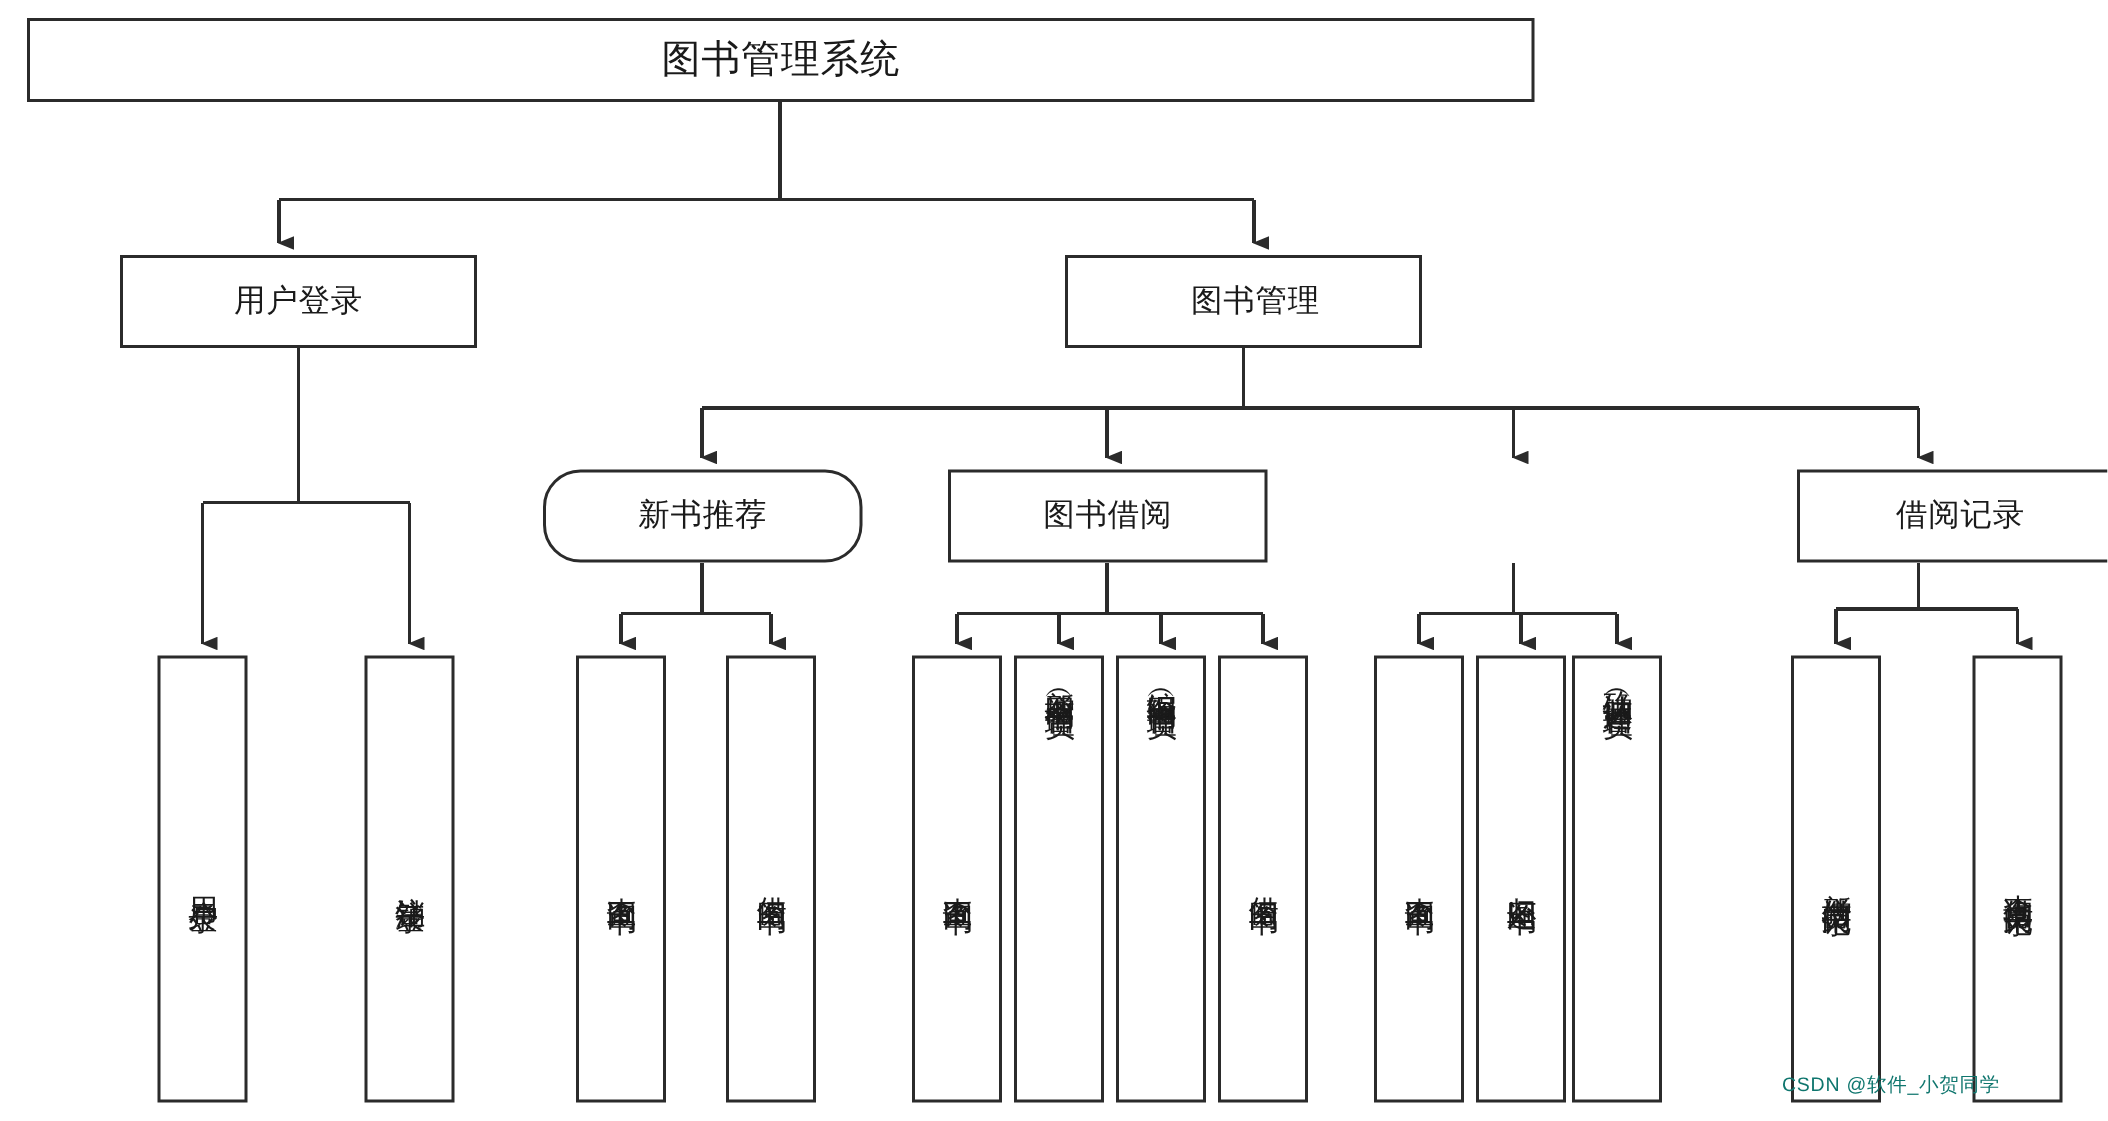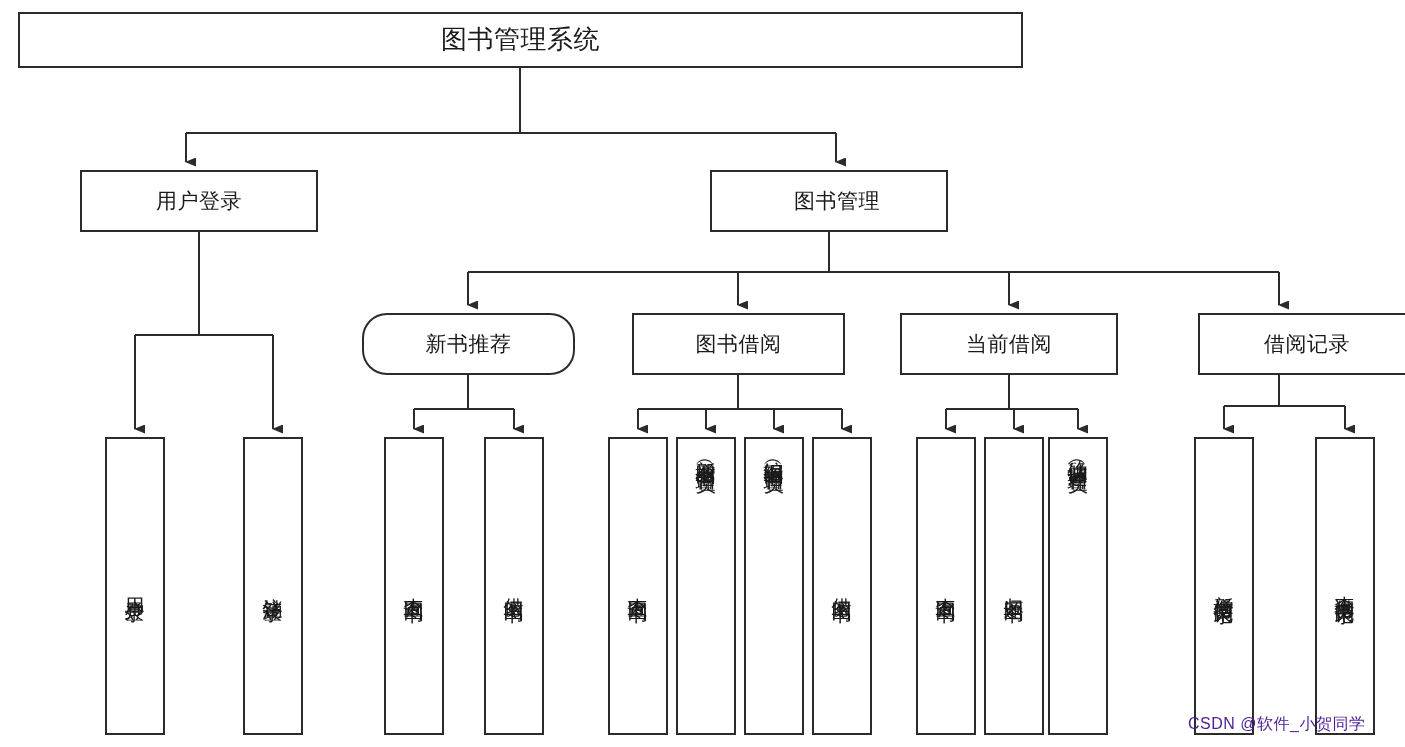--- a/index.html
+++ b/index.html
@@ -64,22 +64,22 @@
   
   .node.leaf.tall-text { padding-top: 6px; }
   .node.leaf.mid-text {
     align-items: center;
     padding-top: 0;
   }
   #watermark {
     position: absolute;
     left: 1188px;
     top: 714px;
-    font-size: 16px;
-    color: #4c1d95;
+    font-size: 13px;
+    color: #0f766e;
     letter-spacing: 0.5px;
     white-space: nowrap;
     z-index: 6;
     user-select: none;
   }
 </style>
 </head>
 <body>
 
 <div id="diagram-root">
@@ -144,23 +144,20 @@
   <div class="node level-1" style="left:710px; top:170px; width:238px; height:62px;padding-left:16px;">
     <span class="node-label">图书管理</span>
   </div>
 
   <div class="node level-2" style="left:362px; top:313px; width:213px; height:62px;border-radius:25px;">
     <span class="node-label">新书推荐</span>
   </div>
   <div class="node level-2" style="left:632px; top:313px; width:213px; height:62px;">
     <span class="node-label">图书借阅</span>
   </div>
-  <div class="node level-2" style="left:900px; top:313px; width:218px; height:62px;">
-    <span class="node-label">当前借阅</span>
-  </div>
   <div class="node level-2" style="left:1170px; top:313px; width:218px; height:62px;margin-left:28px;">
     <span class="node-label">借阅记录</span>
   </div>
 
   <div class="node leaf mid-text" style="left:105px; top:437px; width:60px; height:298px;">
     <span class="node-label">用户登录</span>
   </div>
   <div class="node leaf mid-text" style="left:243px; top:437px; width:60px; height:298px;">
     <span class="node-label">注销登录</span>
   </div>

